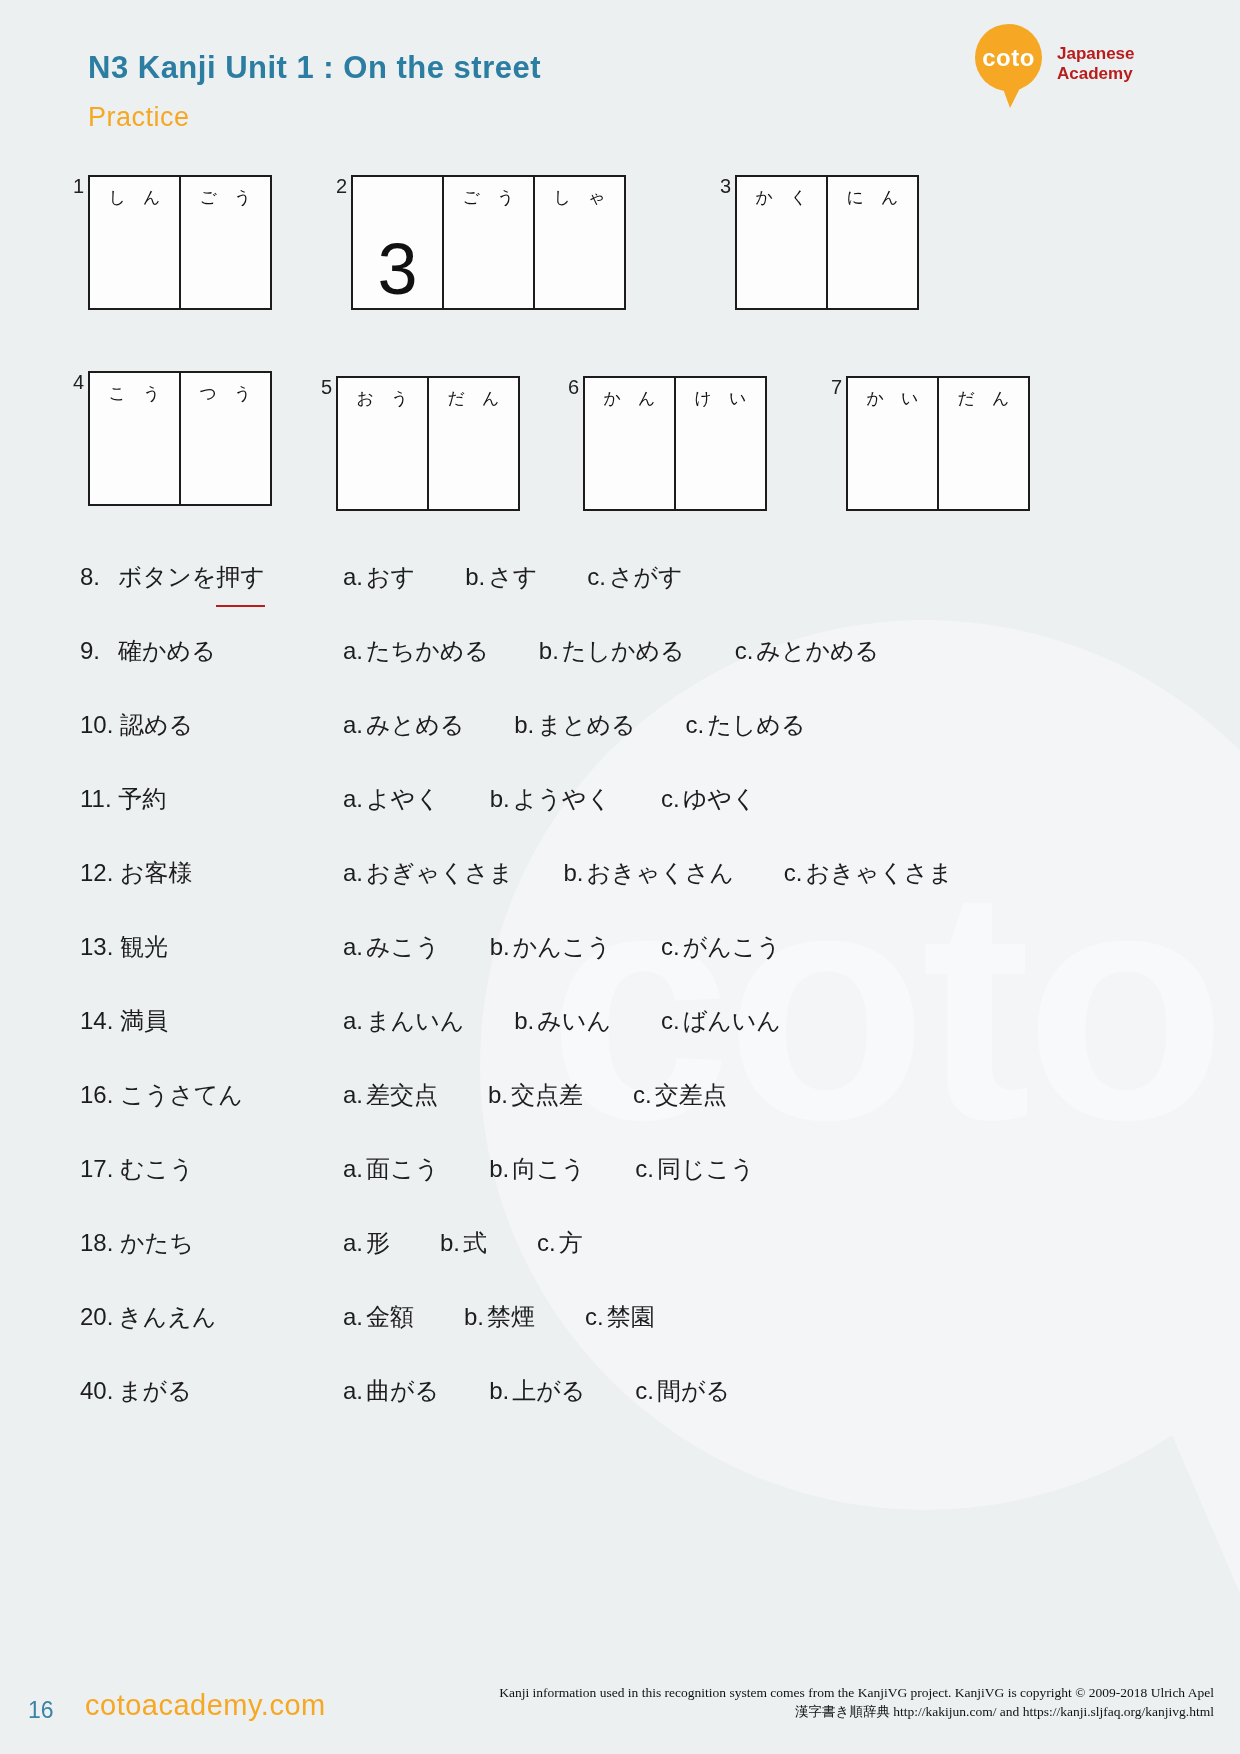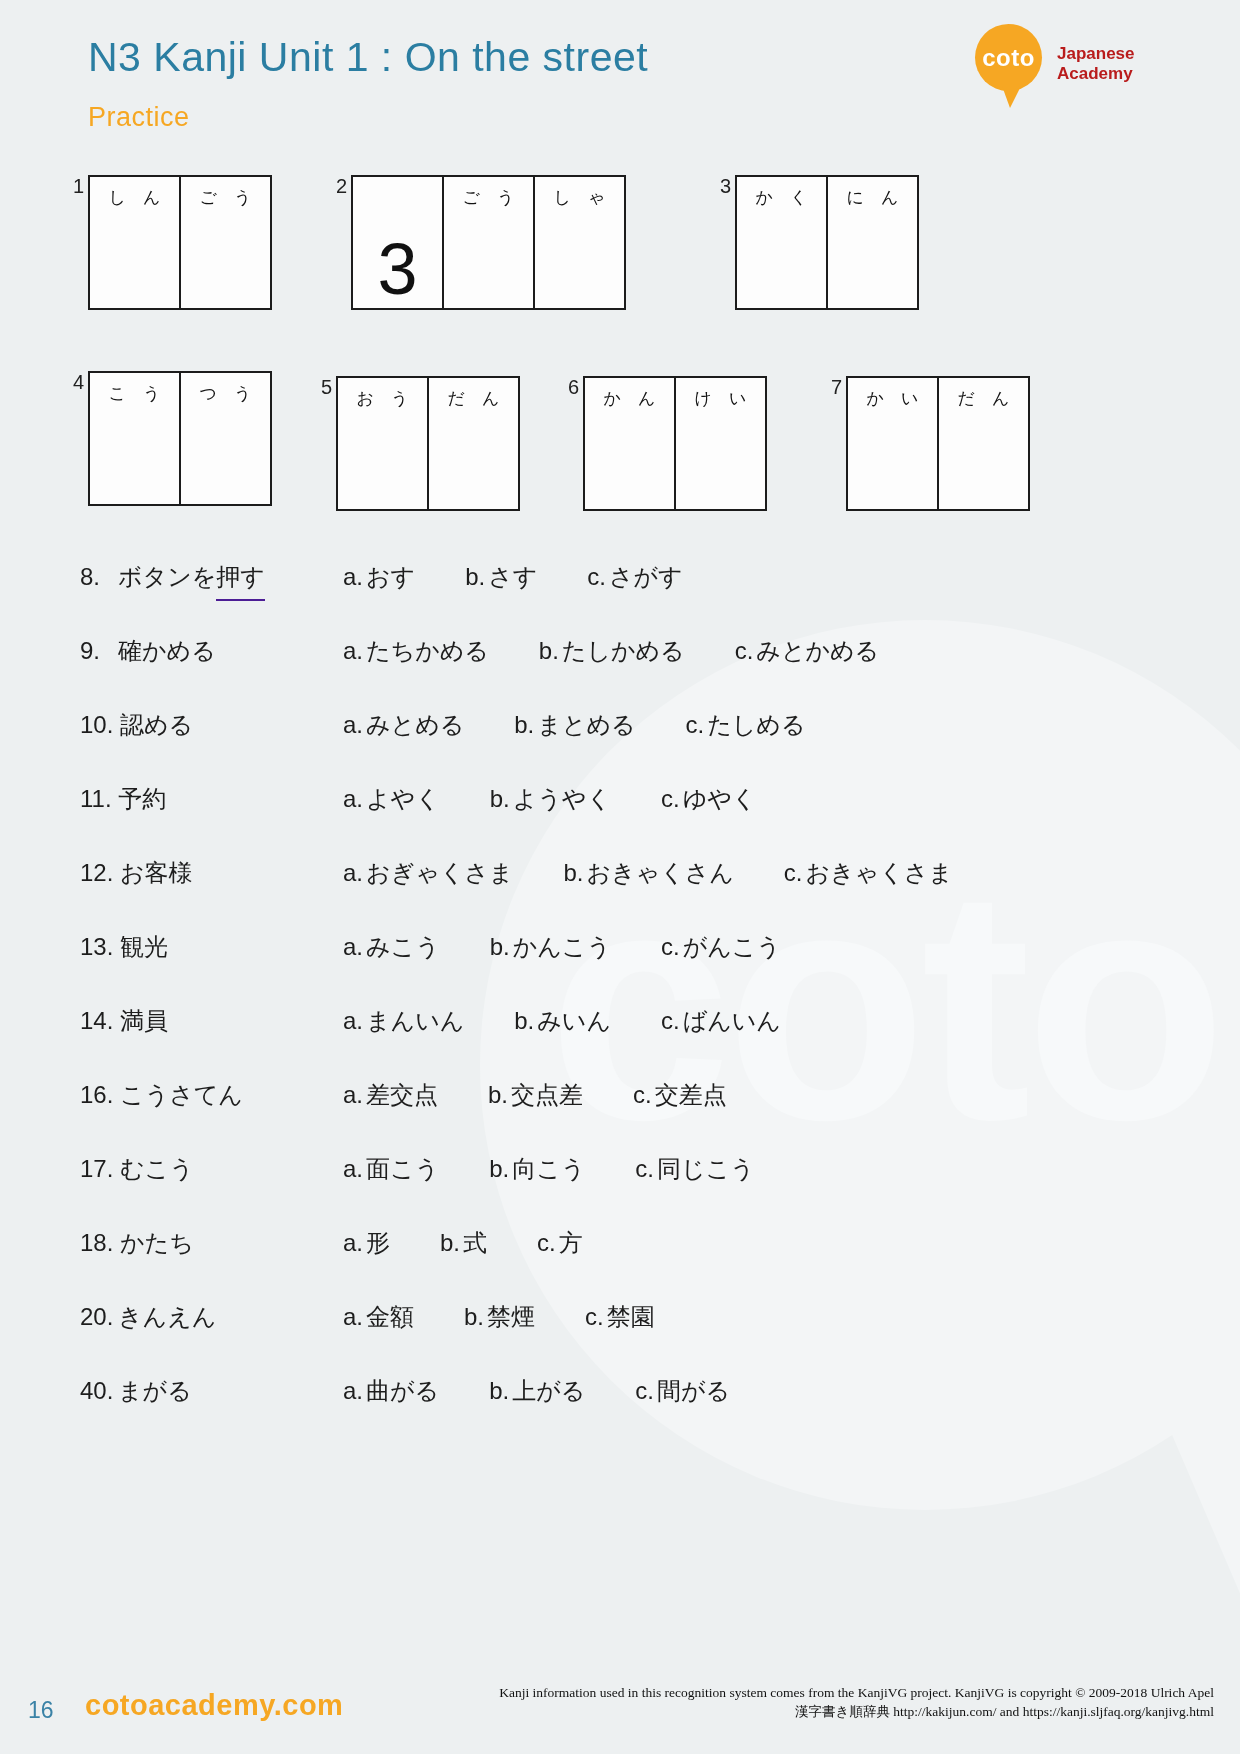--- a/index.html
+++ b/index.html
@@ -11,22 +11,22 @@
     position:relative;
     overflow:hidden;
   }
   .page{position:absolute;inset:0;}
 
   
   .watermark{position:absolute;inset:0;pointer-events:none;}
 
   
   .title{
-    position:absolute;left:88px;top:34px;
-    font-size:41px;font-weight:normal;color:#2b7ea2;letter-spacing:.5px;
+    position:absolute;left:88px;top:50px;
+    font-size:31px;font-weight:bold;color:#2b7ea2;letter-spacing:.5px;
   }
   .subtitle{
     position:absolute;left:88px;top:102px;
     font-size:27px;font-weight:normal;color:#f6a723;letter-spacing:.5px;
   }
   .logo{position:absolute;left:975px;top:24px;width:240px;height:90px;}
   .logo-bubble{
     position:absolute;left:0;top:0;width:67px;height:67px;
     background:#f6a723;border-radius:50%;
     display:flex;align-items:center;justify-content:center;
@@ -67,32 +67,32 @@
   .g4{left:66px;top:371px;}
   .g5{left:314px;top:376px;}
   .g6{left:561px;top:376px;}
   .g7{left:824px;top:376px;}
 
   
   .questions{position:absolute;left:80px;top:560px;width:1140px;}
   .q-row{height:34px;line-height:34px;margin-bottom:40px;font-size:24px;white-space:nowrap;}
   .q-head{display:inline-block;width:263px;vertical-align:top;}
   .q-num{display:inline-block;min-width:38px;white-space:pre;}
-  .q-underline{border-bottom:2px solid #4c1d95;padding-bottom:9px;}
+  .q-underline{border-bottom:2px solid #b91c1c;padding-bottom:15px;}
   .q-opt{margin-right:50px;}
   .q-opt .opt-label{margin-right:3px;}
 
   
   .page-number{
     position:absolute;left:28px;top:1697px;
     font-size:23px;color:#3a82a6;
   }
   .footer-site{
     position:absolute;left:85px;top:1689px;
-    font-size:29px;font-weight:bold;color:#f6a723;letter-spacing:.5px;
+    font-size:29px;font-weight:normal;color:#f6a723;letter-spacing:.5px;
   }
   .footer-credit{
     position:absolute;right:26px;top:1683px;
     text-align:right;
     font-family:"Liberation Serif","DejaVu Serif",serif;
     font-size:13.5px;line-height:19px;color:#111;
   }
 </style>
 </head>
 <body>

